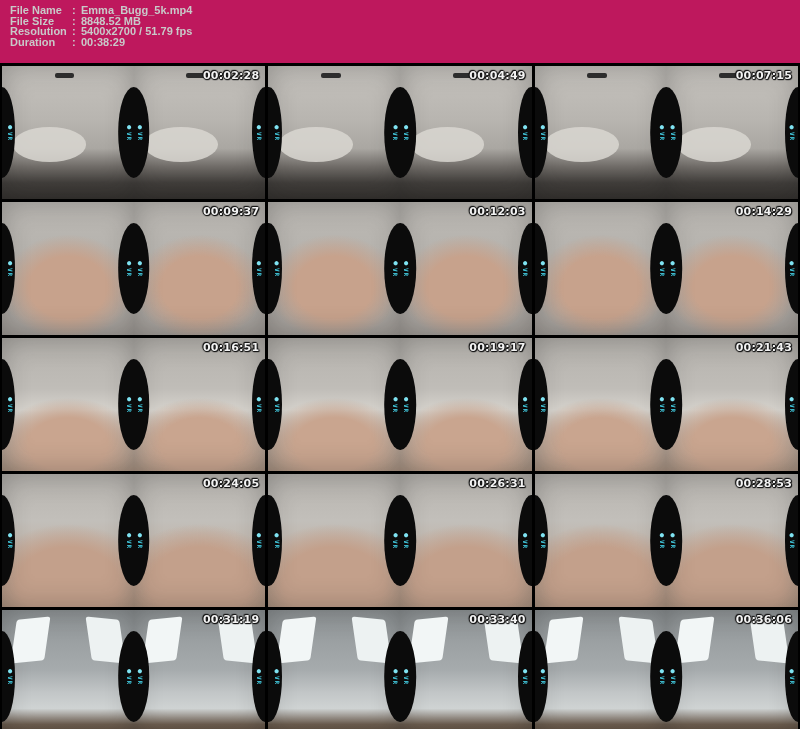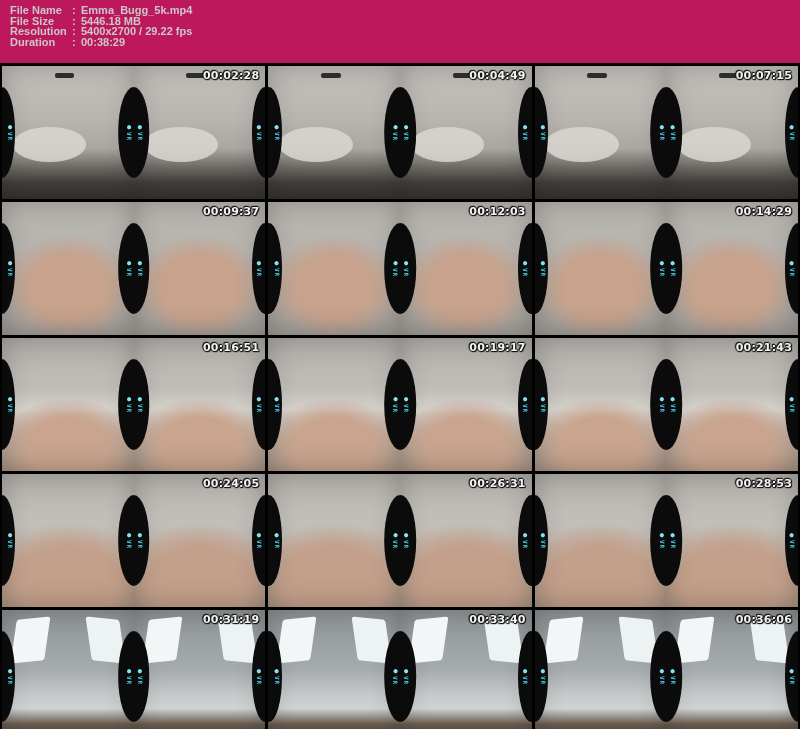--- a/index.html
+++ b/index.html
@@ -59,26 +59,26 @@
 
 <div class="header">
   <div class="hrow">
     <span class="hlabel">File Name</span>
     <span class="hcolon">:</span>
     <span class="hvalue">Emma_Bugg_5k.mp4</span>
   </div>
   <div class="hrow">
     <span class="hlabel">File Size</span>
     <span class="hcolon">:</span>
-    <span class="hvalue">5446.18 MB</span>
+    <span class="hvalue">8848.52 MB</span>
   </div>
   <div class="hrow">
     <span class="hlabel">Resolution</span>
     <span class="hcolon">:</span>
-    <span class="hvalue">5400x2700 / 29.22 fps</span>
+    <span class="hvalue">5400x2700 / 51.79 fps</span>
   </div>
   <div class="hrow">
     <span class="hlabel">Duration</span>
     <span class="hcolon">:</span>
     <span class="hvalue">00:38:29</span>
   </div>
 </div>
 
 <div class="grid">
 

